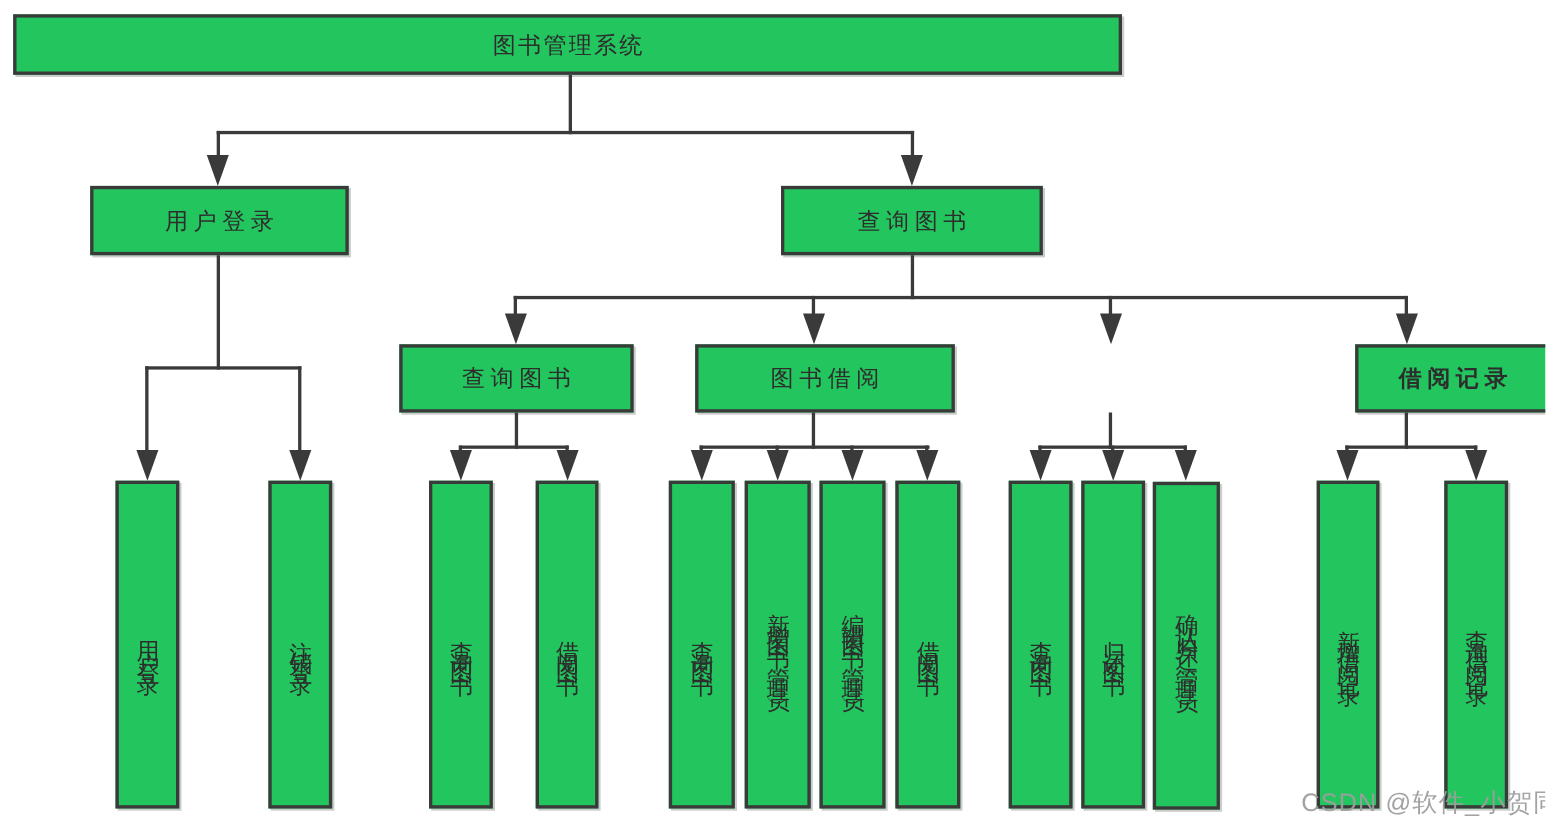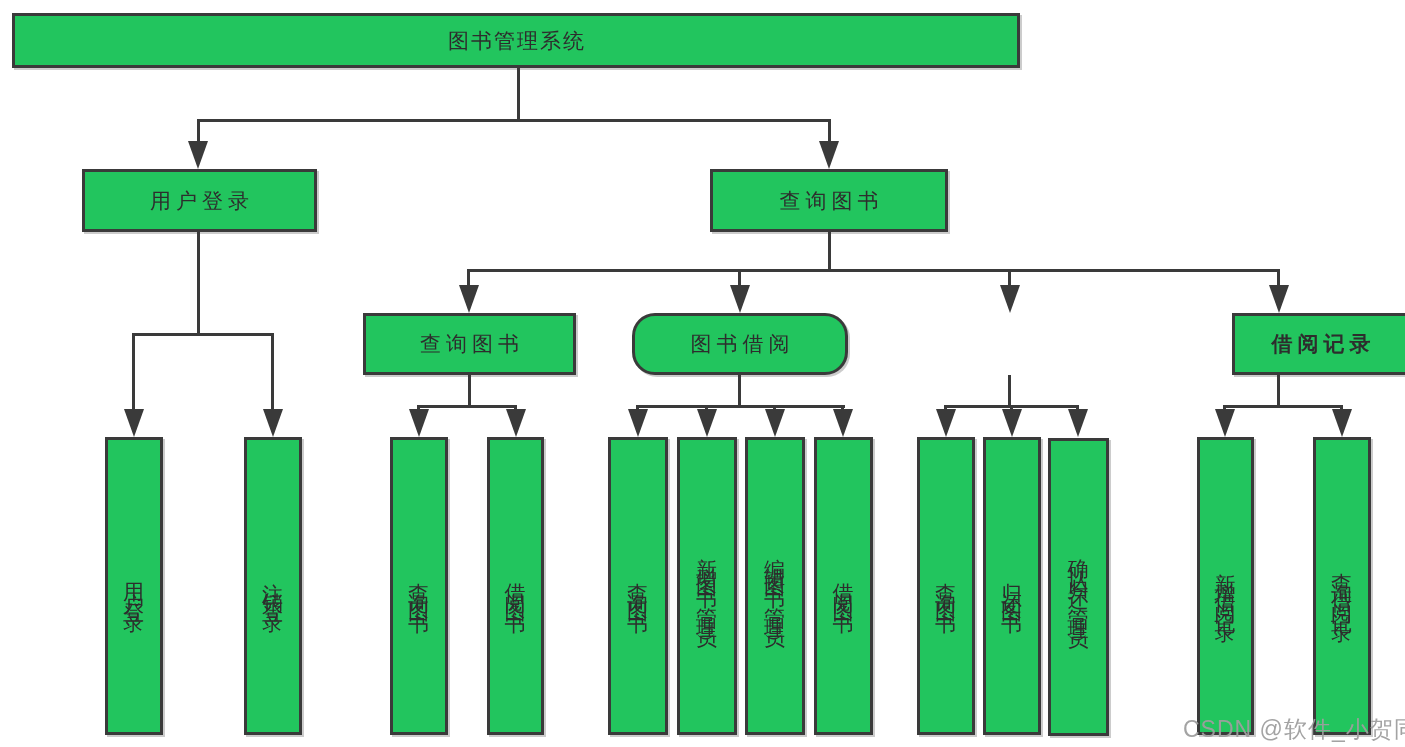--- a/index.html
+++ b/index.html
@@ -99,21 +99,21 @@
   <div class="vline" style="left:467px; top:269px; height:18px;"></div>
   <div class="arrow" style="left:459px; top:285px;"></div>
   <div class="vline" style="left:738px; top:269px; height:18px;"></div>
   <div class="arrow" style="left:730px; top:285px;"></div>
   <div class="vline" style="left:1008px; top:269px; height:18px;"></div>
   <div class="arrow" style="left:1000px; top:285px;"></div>
   <div class="vline" style="left:1277px; top:269px; height:18px;"></div>
   <div class="arrow" style="left:1269px; top:285px;"></div>
 
   <div class="box h" style="left:363px; top:313px; width:213px; height:62px;">查询图书</div>
-  <div class="box h" style="left:632px; top:313px; width:216px; height:62px;border-radius:23px;">图书借阅</div>
+  <div class="box h" style="left:632px; top:313px; width:236px; height:62px;">图书借阅</div>
   <div class="box h" style="left:1232px; top:313px; width:178px; height:62px;font-weight:bold;">借阅记录</div>
 
   <div class="vline" style="left:468px; top:375px; height:33px;"></div>
   <div class="hline" style="left:418px; top:405px; width:99px;"></div>
   <div class="vline" style="left:417px; top:405px; height:8px;"></div>
   <div class="arrow" style="left:409px; top:409px;"></div>
   <div class="vline" style="left:514px; top:405px; height:8px;"></div>
   <div class="arrow" style="left:506px; top:409px;"></div>
 
   <div class="box v" style="left:390px; top:437px; width:58px; height:298px;">查询图书</div>

